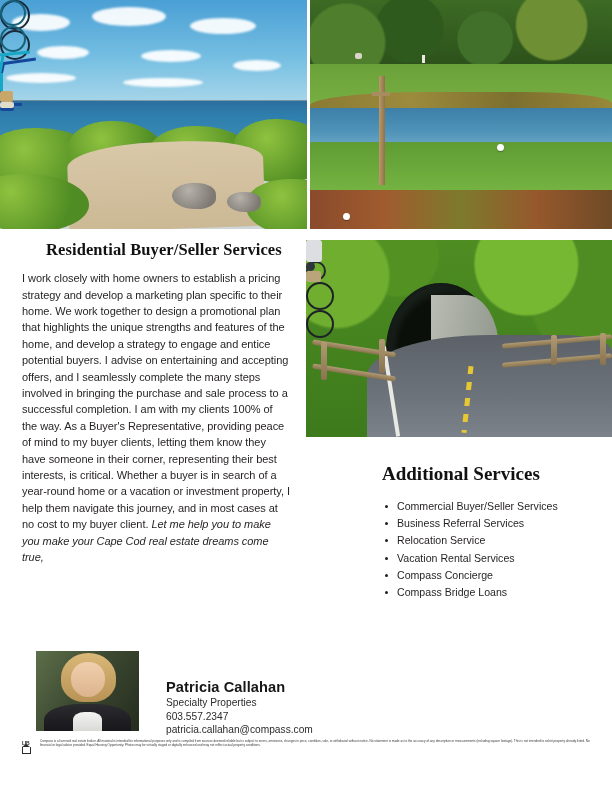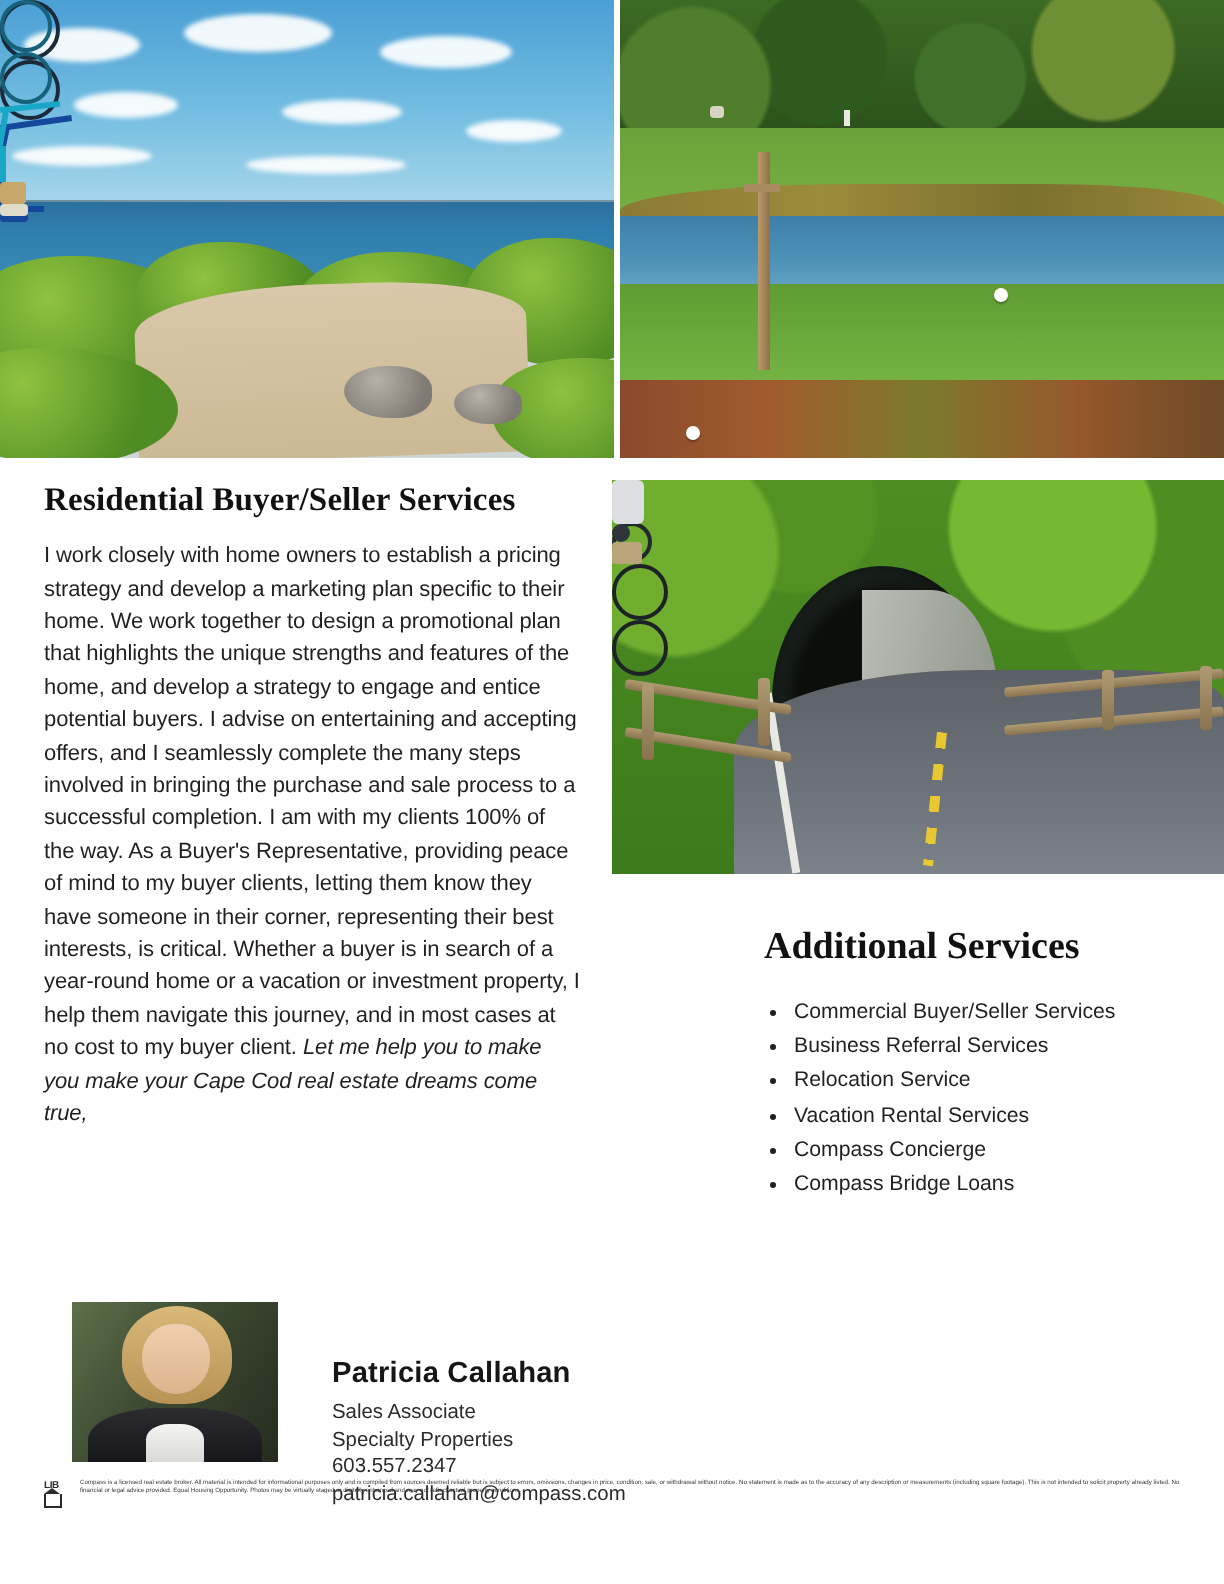--- a/index.html
+++ b/index.html
@@ -190,20 +190,21 @@
   .serif-heading {
     font-family: "Liberation Serif", serif;
     font-weight: bold;
     color: #111111;
     margin: 0;
   }
   #section-title-buyer-seller {
     font-size: 16.5px;
     letter-spacing: .1px;
     line-height: 1.1;
+    margin-left: 24px;
   }
   #body-copy {
     margin-top: 11px;
     font-size: 11px;
     line-height: 16.4px;
     color: #231f20;
     letter-spacing: -0.05px;
   }
   #body-copy .tagline { font-style: italic; }
 
@@ -414,21 +415,20 @@
 <div class="photo" id="photo-headshot">
   <div class="headshot-bg"></div>
   <div class="hs-hair"></div>
   <div class="hs-face"></div>
   <div class="hs-shoulders"></div>
   <div class="hs-blouse"></div>
 </div>
 
 <div id="agent-card">
   <div id="agent-name">Patricia Callahan</div>
-  <div class="agent-line" id="agent-title-line">Sales Associate</div>
   <div class="agent-line">Specialty Properties</div>
   <div class="agent-line">603.557.2347</div>
   <div class="agent-line">patricia.callahan@compass.com</div>
 </div>
 
 <div id="footer">
   <div id="footer-logos">
     <div class="logo-badge">LIB</div>
     <span class="logo-house"></span>
   </div>

